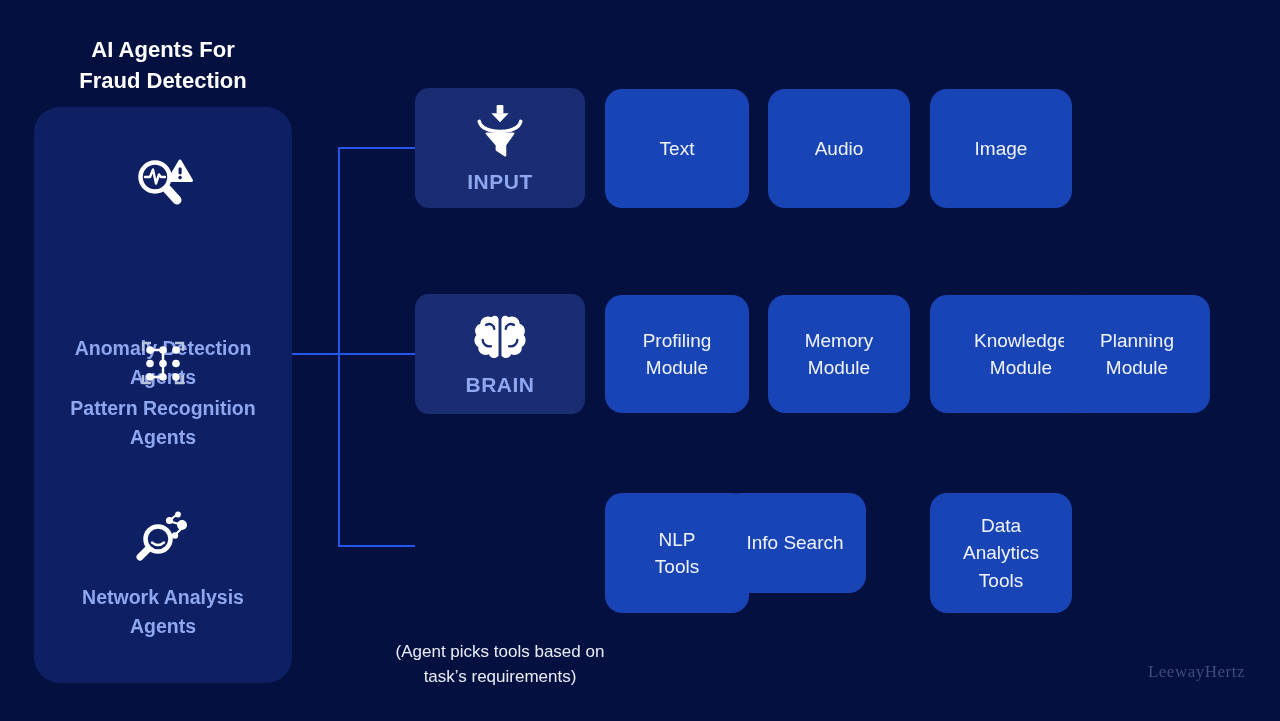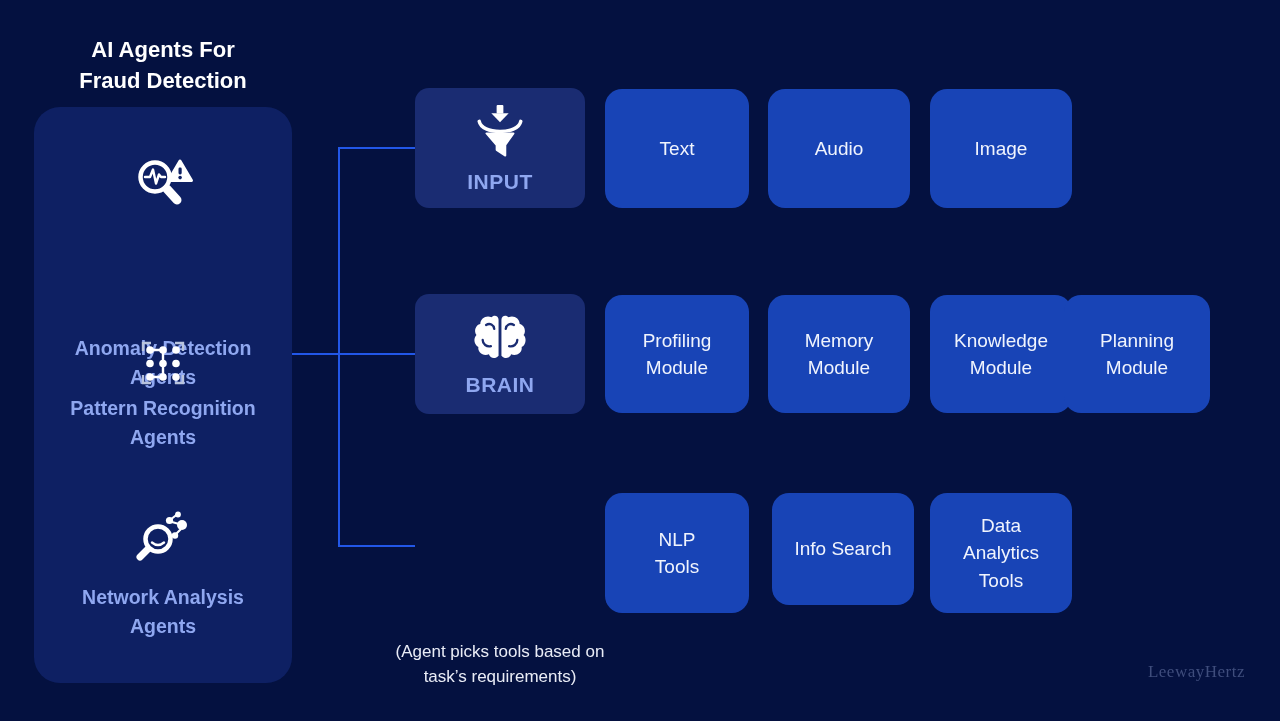--- a/index.html
+++ b/index.html
@@ -135,28 +135,28 @@
           <path d="M12,29 c0,4.5 4,7.5 8.5,6.5" stroke="#1a2c72" stroke-width="2.4" stroke-linecap="round" fill="none"></path>
         </g>
       </svg>
     </span>
     <span class="lead-label">BRAIN</span>
   </div>
   <div class="item-box preline" style="left:605px;top:295px;width:144px;height:118px;">Profiling
 Module</div>
   <div class="item-box preline" style="left:768px;top:295px;width:142px;height:118px;">Memory
 Module</div>
-  <div class="item-box preline" style="left:930px;top:295px;width:142px;height:118px;">Knowledge
+  <div class="item-box preline" style="left:930px;top:295px;width:142px;height:118px;padding-left:20px;">Knowledge
 Module</div>
   <div class="item-box preline" style="left:1064px;top:295px;width:146px;height:118px;">Planning
 Module</div>
 
   <div class="item-box preline" style="left:605px;top:493px;width:144px;height:120px;">NLP
 Tools</div>
-  <div class="item-box preline" style="left:772px;top:493px;width:142px;height:112px;">Info Search</div>
+  <div class="item-box preline" style="left:724px;top:493px;width:142px;height:100px;">Info Search</div>
   <div class="item-box preline" style="left:930px;top:493px;width:142px;height:120px;">Data
 Analytics
 Tools</div>
 
   <div class="caption preline">(Agent picks tools based on
 task’s requirements)</div>
 
   <div class="watermark">LeewayHertz</div>
 
 </div>

